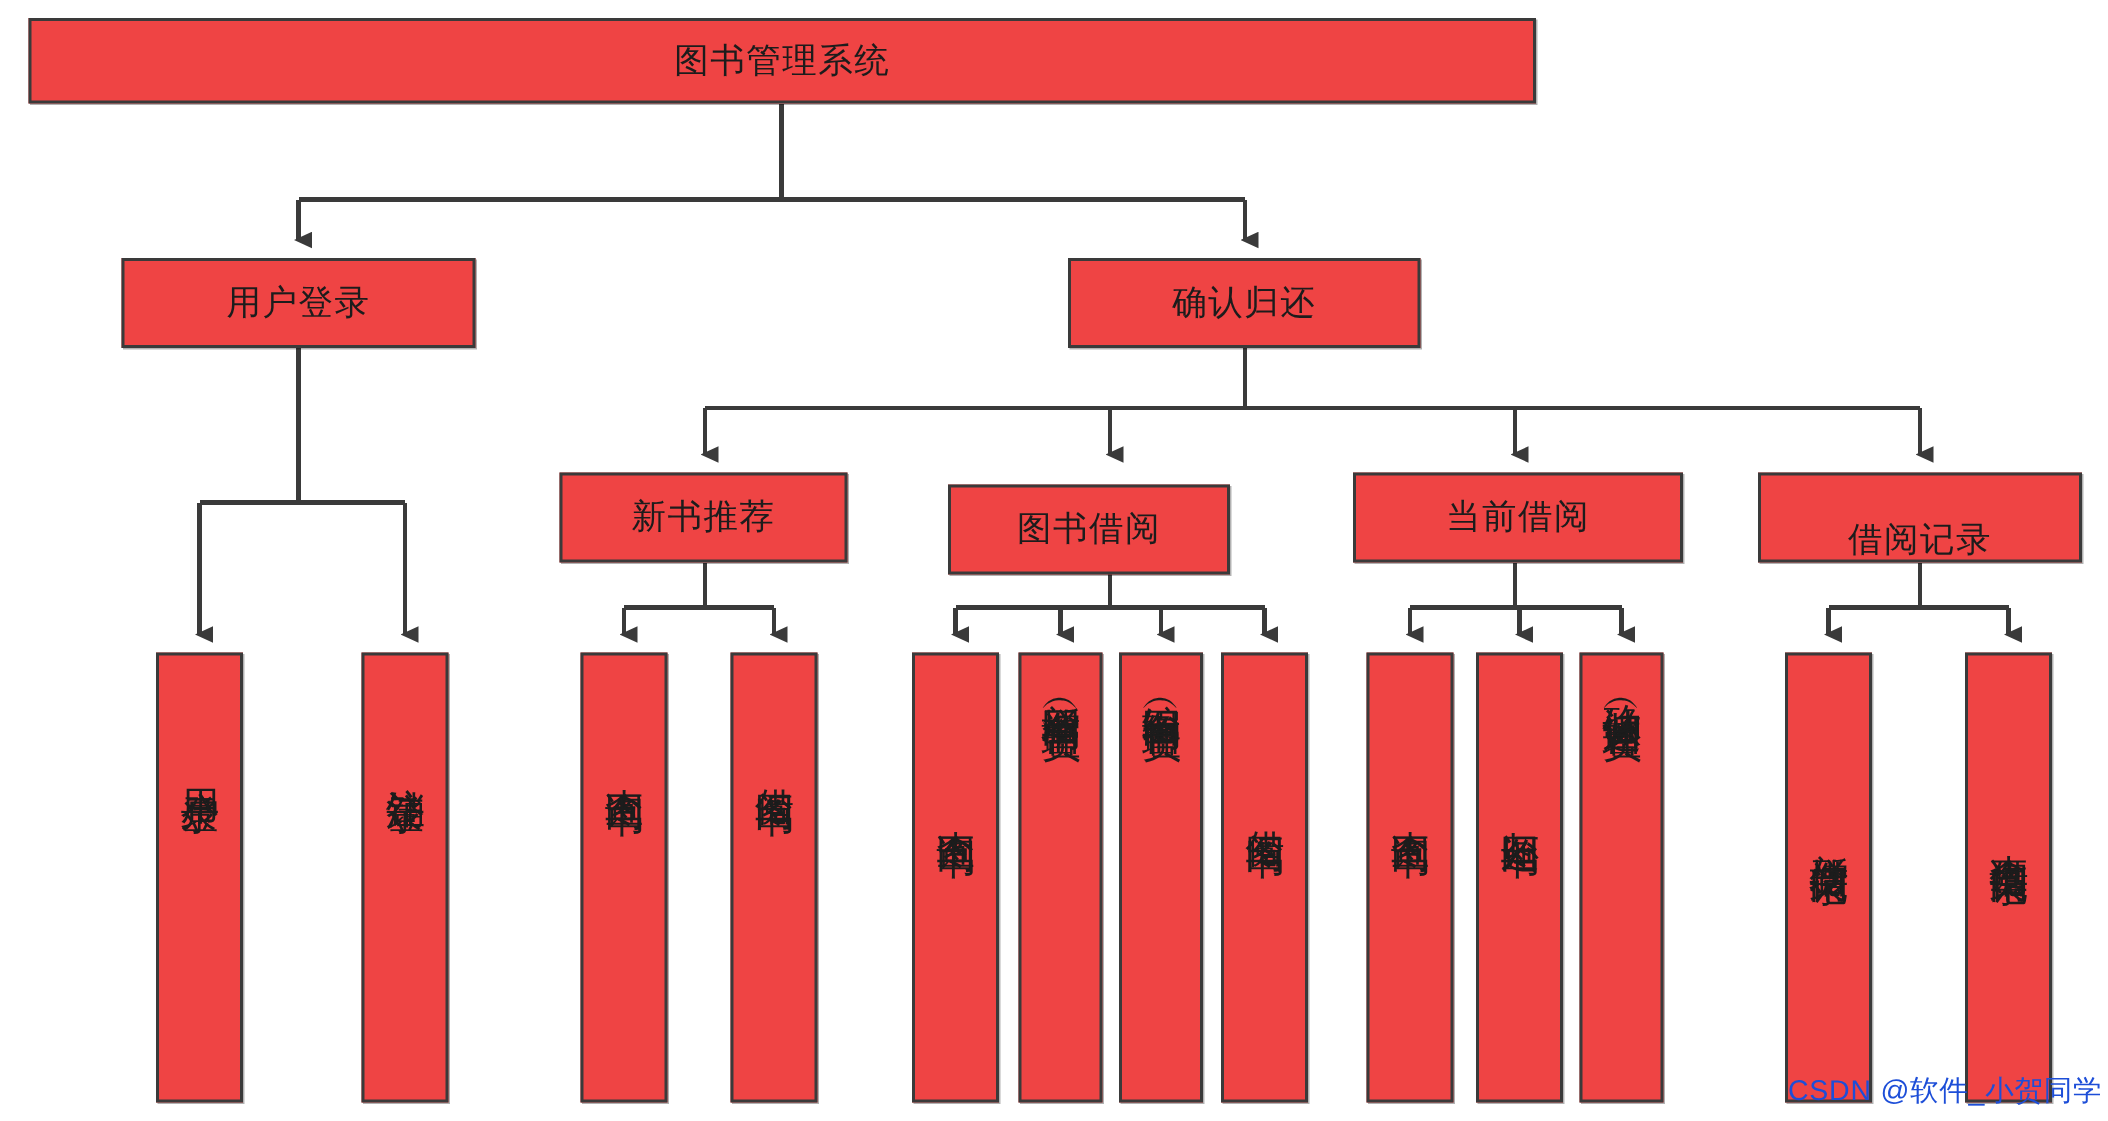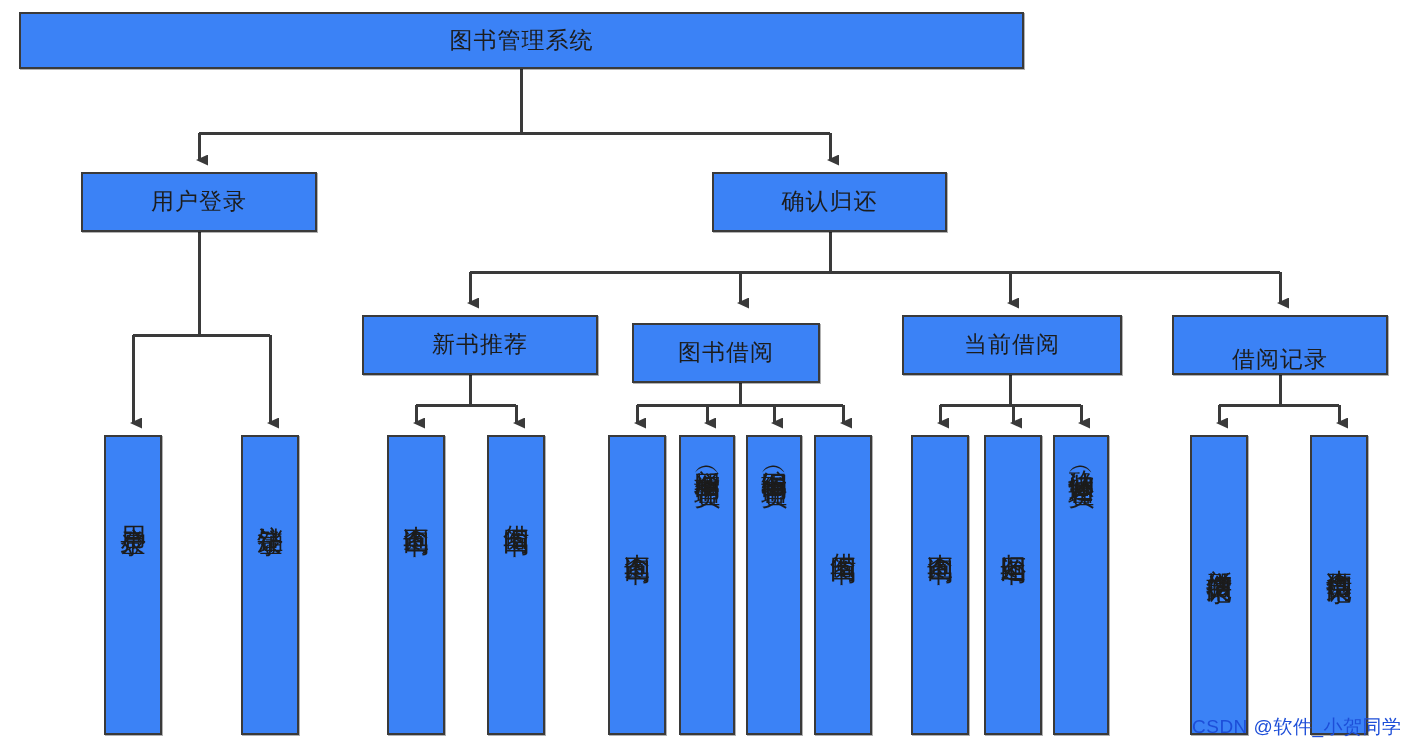--- a/index.html
+++ b/index.html
@@ -21,21 +21,21 @@
     position: absolute;
     left: 0;
     top: 0;
     width: 1405px;
     height: 747px;
     pointer-events: none;
   }
   .node {
     position: absolute;
     box-sizing: border-box;
-    background: #3b82f6;
+    background: #ef4444;
     border: 2px solid #3a3a3a;
     box-shadow: 1px 1px 0 rgba(0,0,0,0.30);
     display: flex;
     align-items: center;
     justify-content: center;
     color: #1c1c1c;
   }
   .node-label {
     display: block;
     text-align: center;
@@ -135,21 +135,21 @@
     <span class="node-label">图书管理系统</span>
   </div>
 
   <div class="node horiz" style="left: 81px; top: 172px; width: 236px; height: 60px;">
     <span class="node-label">用户登录</span>
   </div>
   <div class="node horiz" style="left: 712px; top: 172px; width: 235px; height: 60px;">
     <span class="node-label">确认归还</span>
   </div>
 
-  <div class="node horiz" style="left: 362px; top: 315px; width: 236px; height: 60px; font-family: Liberation Serif, serif;">
+  <div class="node horiz" style="left: 373px; top: 315px; width: 192px; height: 60px; font-family: Liberation Serif, serif;">
     <span class="node-label">新书推荐</span>
   </div>
   <div class="node horiz" style="left: 632px; top: 323px; width: 188px; height: 60px;">
     <span class="node-label">图书借阅</span>
   </div>
   <div class="node horiz" style="left: 902px; top: 315px; width: 220px; height: 60px;">
     <span class="node-label">当前借阅</span>
   </div>
   <div class="node horiz" style="left: 1172px; top: 315px; width: 216px; height: 60px; align-items: flex-end;">
     <span class="node-label">借阅记录</span>

